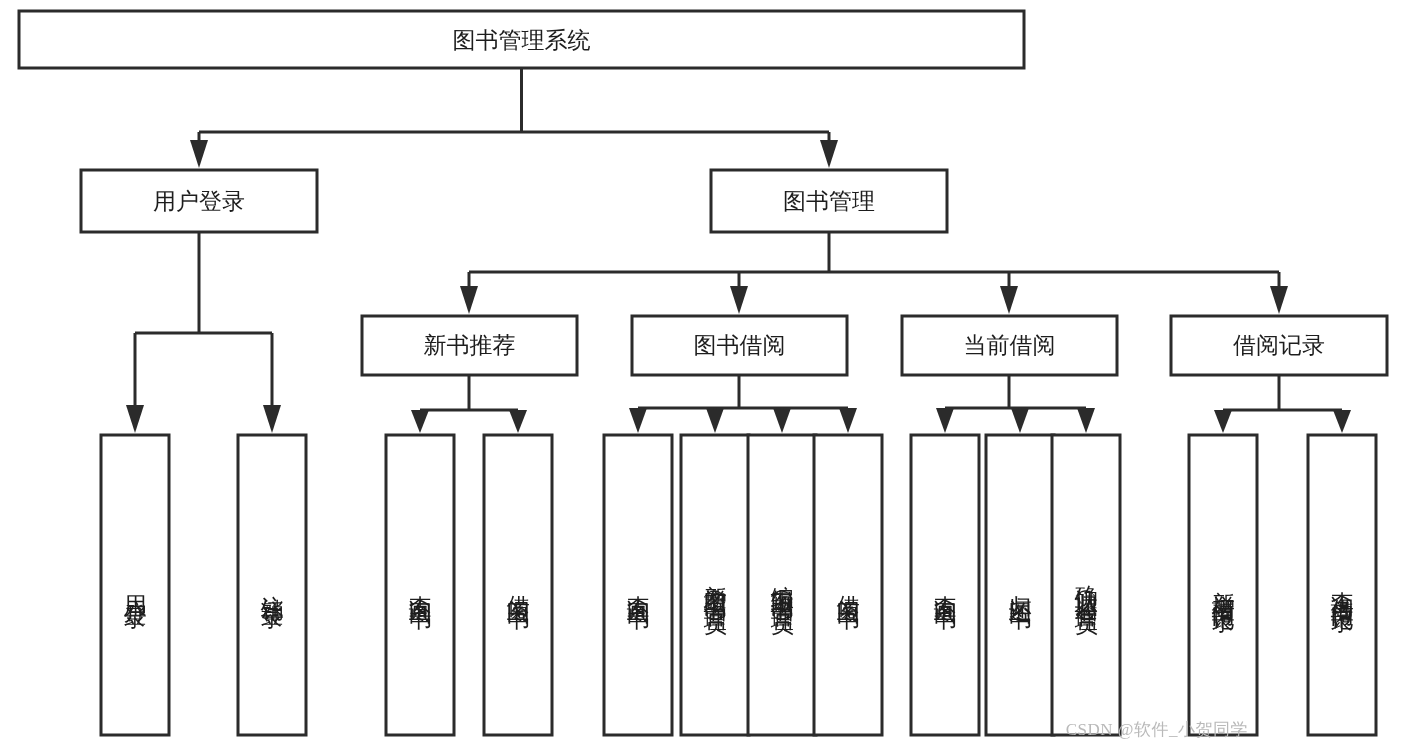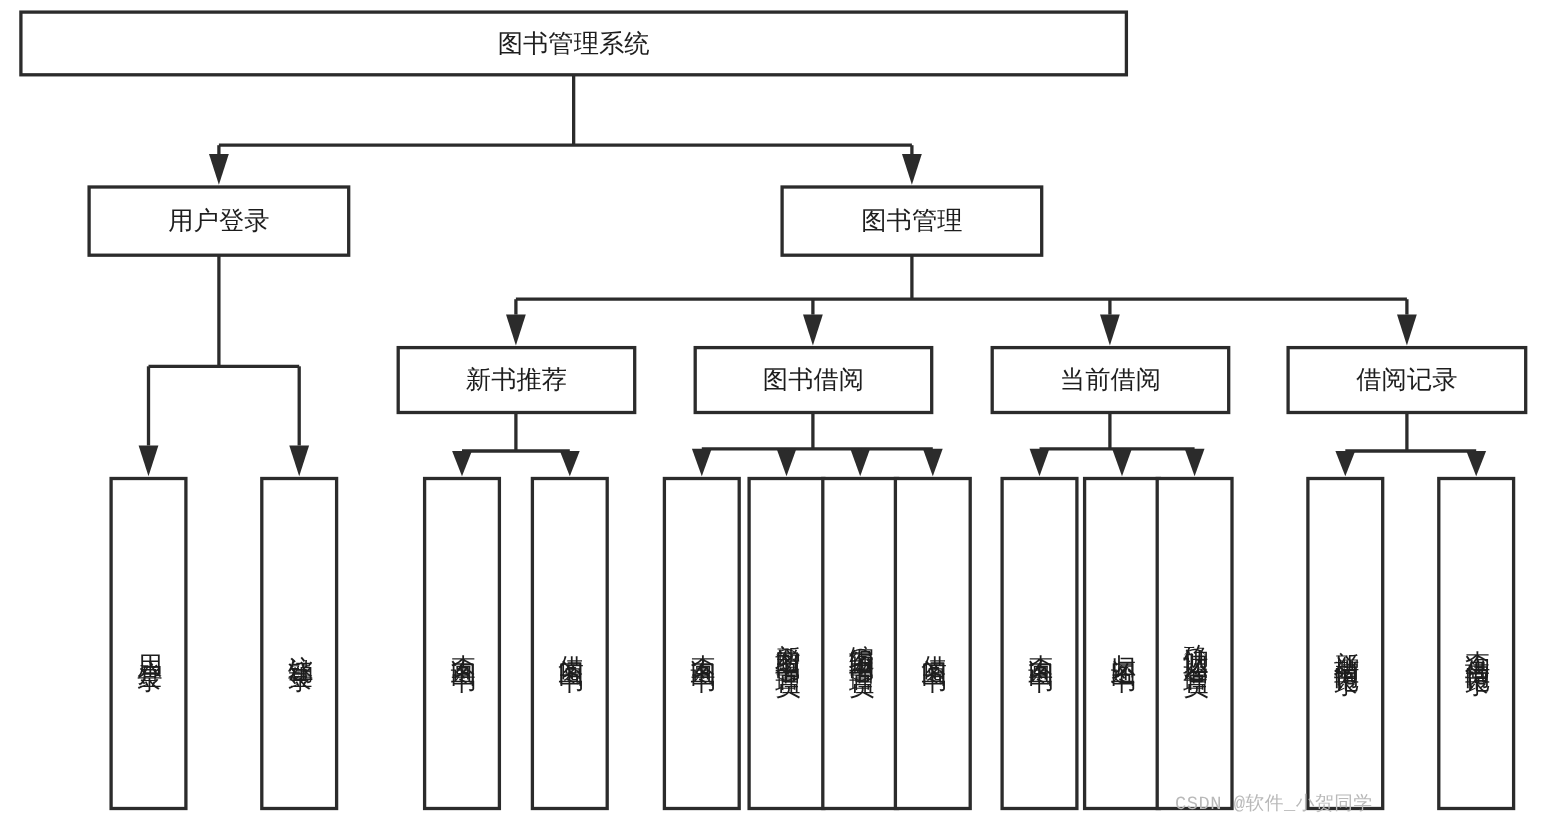--- a/index.html
+++ b/index.html
@@ -62,21 +62,21 @@
     text-align: center;
     display: flex;
     align-items: center;
     justify-content: center;
     pointer-events: none;
   }
   .watermark {
     position: absolute;
     right: 8px;
     bottom: 6px;
-    font-family: Liberation Mono, monospace;
+    font-family: Liberation Serif, serif;
     font-size: 17px;
     color: #b9b9b9;
     white-space: nowrap;
     letter-spacing: 0.5px;
   }
 </style>
 </head>
 <body>
 
 <div id="diagram-root">

